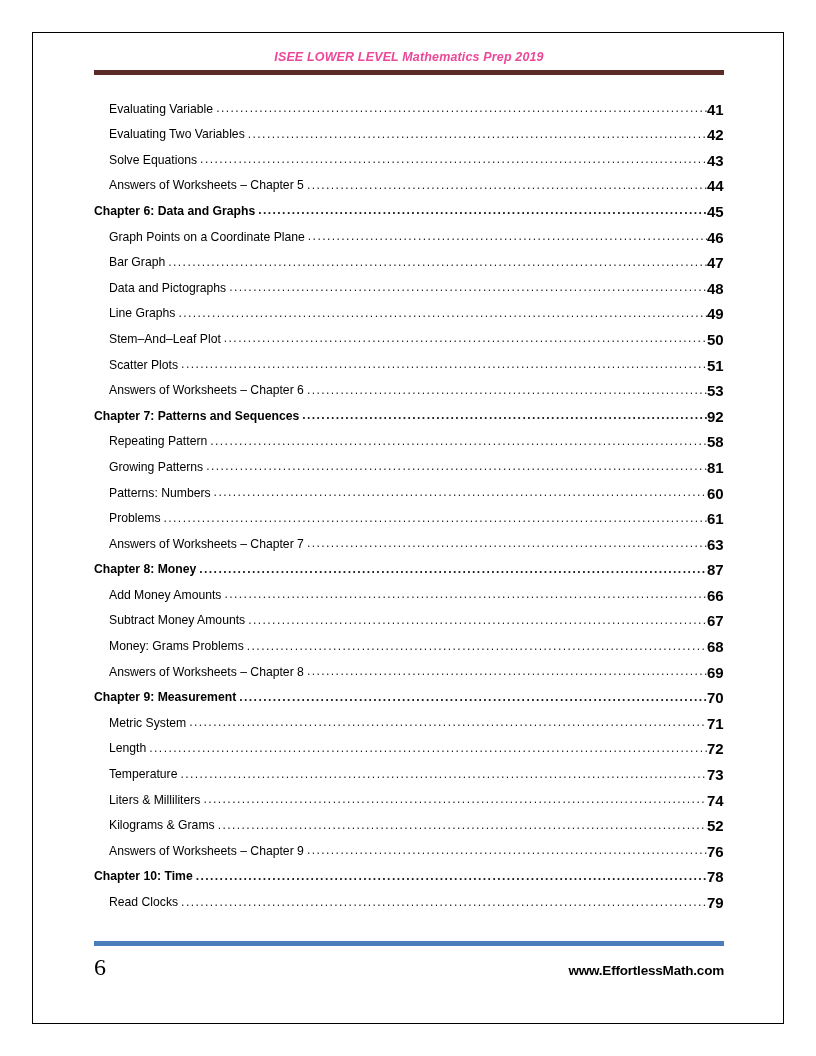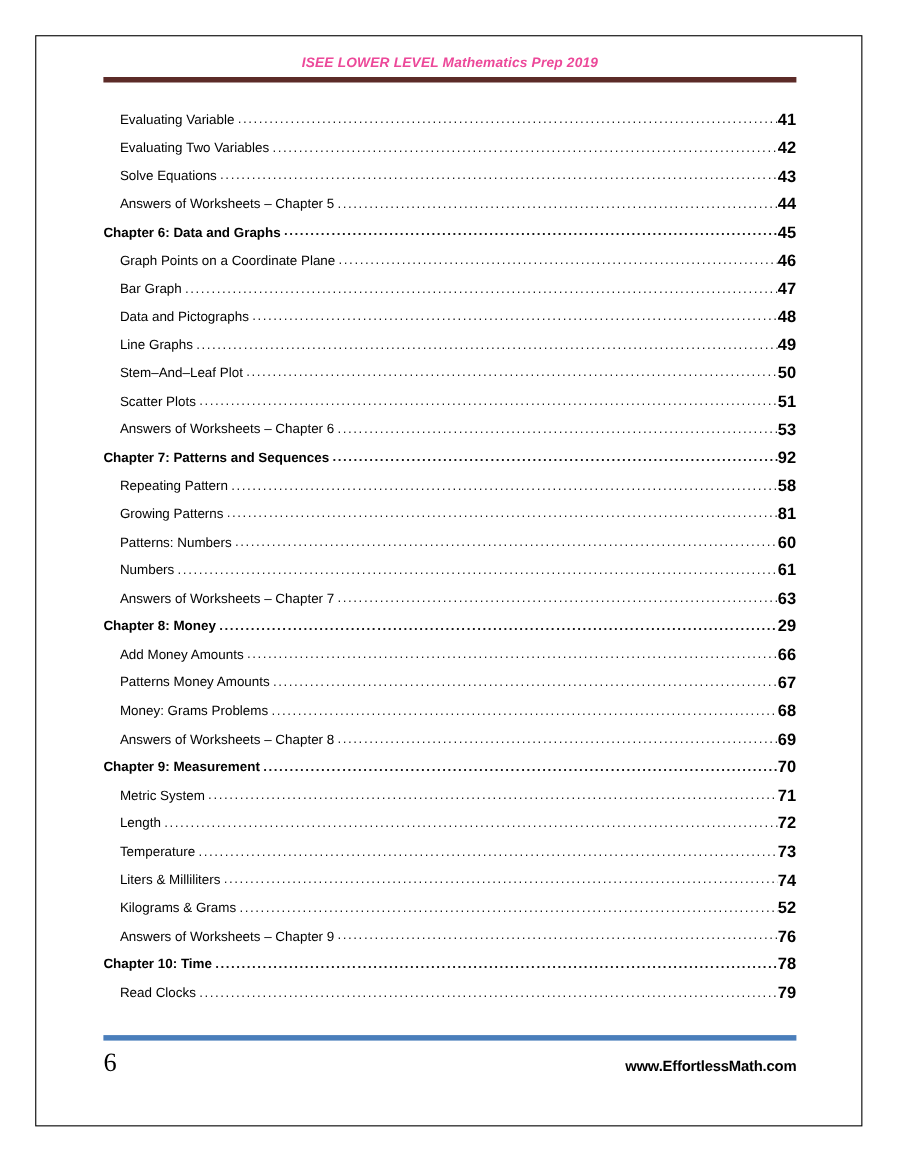--- a/index.html
+++ b/index.html
@@ -247,45 +247,45 @@
         <span class="leader">.....................................................................................................................................................................................................................................</span>
         <span class="pageno">81</span>
       </div>
       <div class="toc-row level-entry">
         <span class="label">Patterns: Numbers</span>
         <span class="gap"></span>
         <span class="leader">.....................................................................................................................................................................................................................................</span>
         <span class="pageno">60</span>
       </div>
       <div class="toc-row level-entry">
-        <span class="label">Numbers</span>
+        <span class="label">Problems</span>
         <span class="gap"></span>
         <span class="leader">.....................................................................................................................................................................................................................................</span>
         <span class="pageno">61</span>
       </div>
       <div class="toc-row level-entry">
         <span class="label">Answers of Worksheets – Chapter 7</span>
         <span class="gap"></span>
         <span class="leader">.....................................................................................................................................................................................................................................</span>
         <span class="pageno">63</span>
       </div>
       <div class="toc-row level-chapter">
         <span class="label">Chapter 8: Money</span>
         <span class="gap"></span>
         <span class="leader">.....................................................................................................................................................................................................................................</span>
-        <span class="pageno">29</span>
+        <span class="pageno">87</span>
       </div>
       <div class="toc-row level-entry">
         <span class="label">Add Money Amounts</span>
         <span class="gap"></span>
         <span class="leader">.....................................................................................................................................................................................................................................</span>
         <span class="pageno">66</span>
       </div>
       <div class="toc-row level-entry">
-        <span class="label">Patterns Money Amounts</span>
+        <span class="label">Subtract Money Amounts</span>
         <span class="gap"></span>
         <span class="leader">.....................................................................................................................................................................................................................................</span>
         <span class="pageno">67</span>
       </div>
       <div class="toc-row level-entry">
         <span class="label">Money: Grams Problems</span>
         <span class="gap"></span>
         <span class="leader">.....................................................................................................................................................................................................................................</span>
         <span class="pageno">68</span>
       </div>

